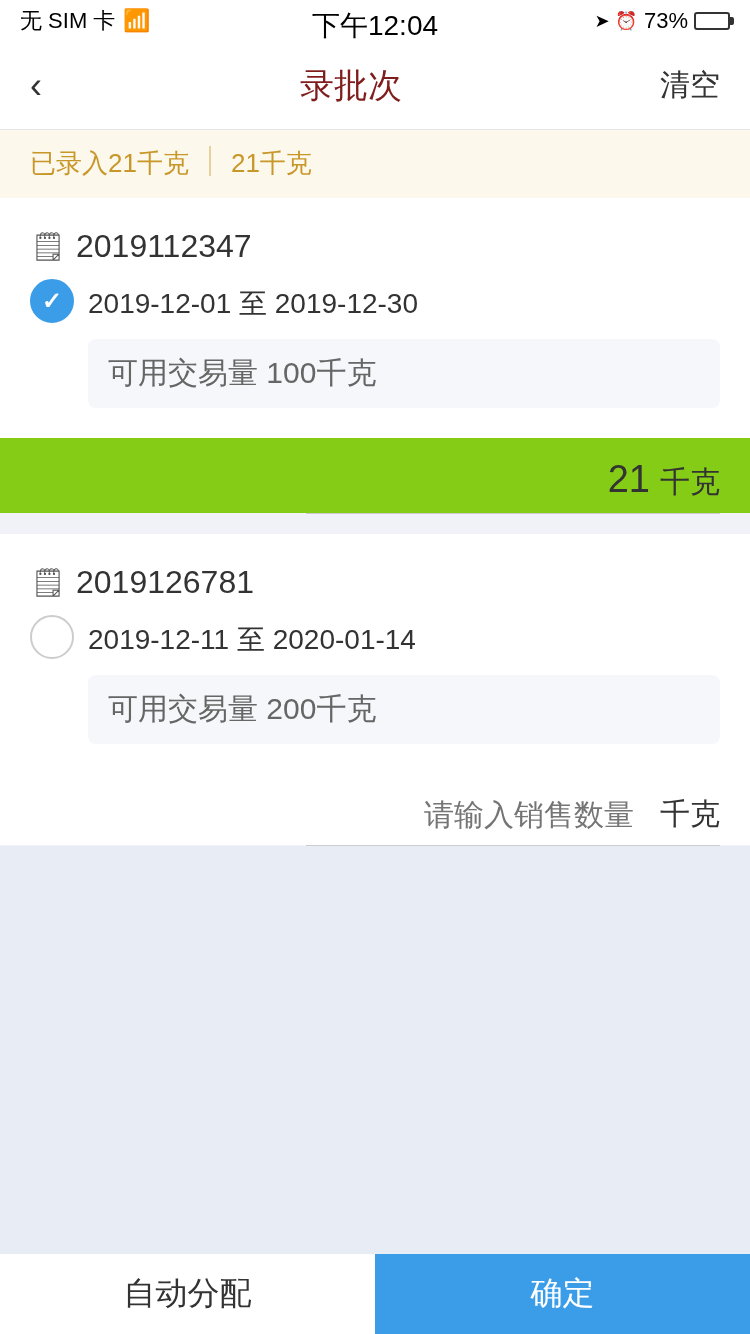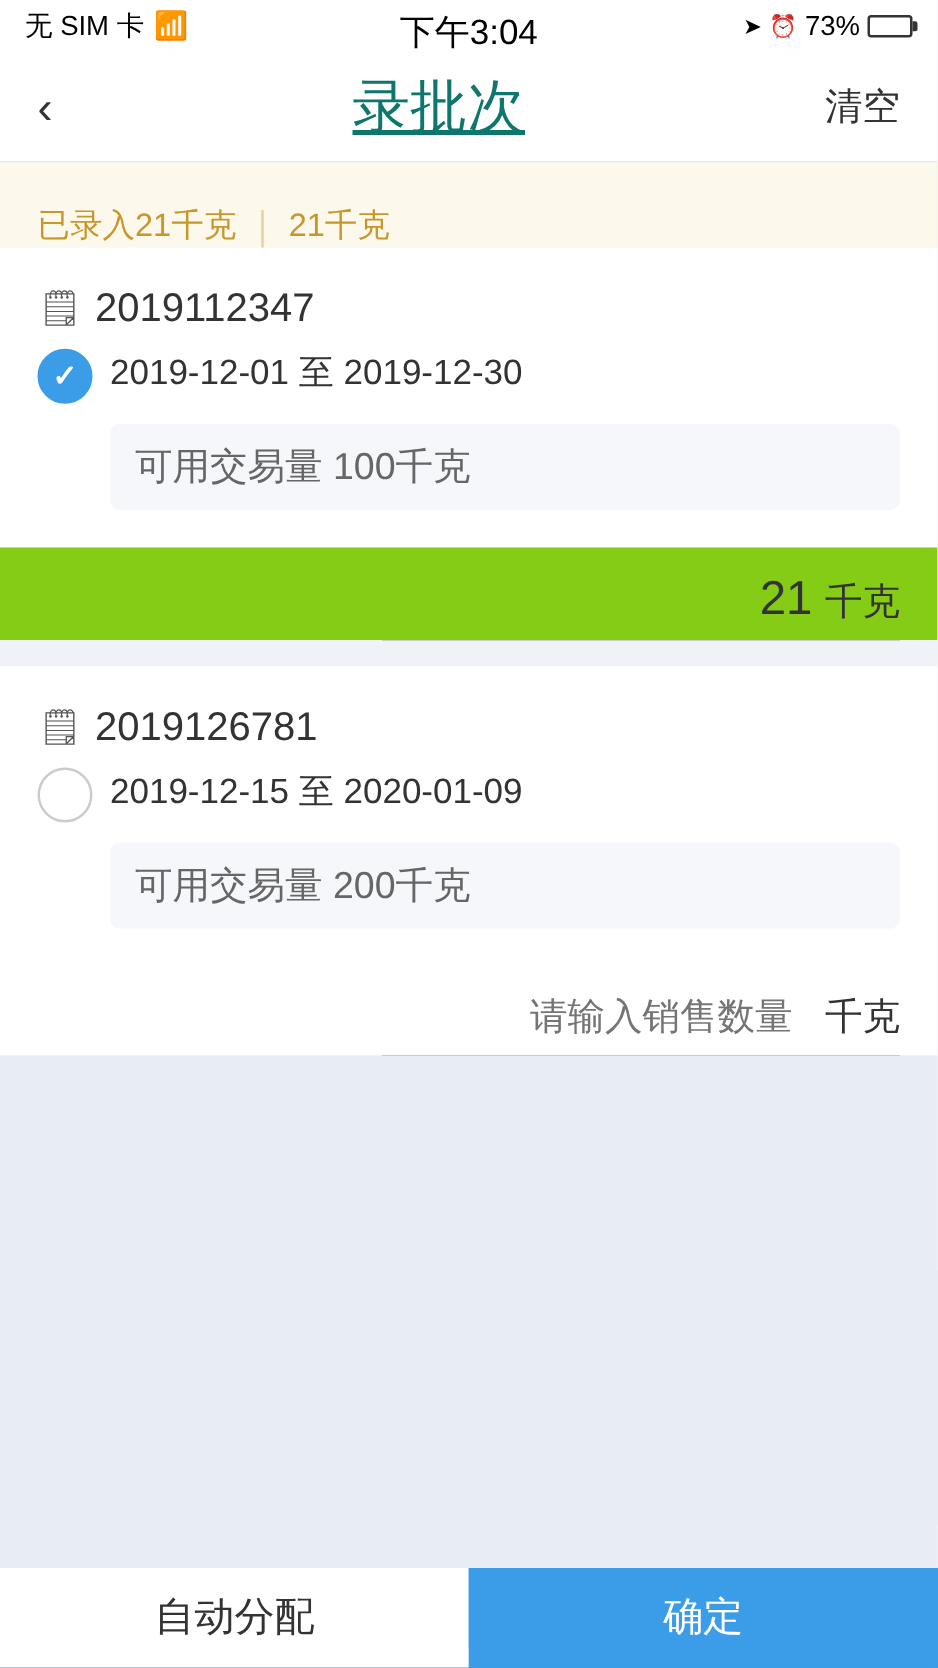--- a/index.html
+++ b/index.html
@@ -78,39 +78,38 @@
       justify-content: space-between;
       padding: 0 30px;
       border-bottom: 1px solid #e5e5e5;
     }
     .nav-back {
       font-size: 36px;
       color: #333;
       cursor: pointer;
     }
     .nav-title {
-      font-size: 46px;
+      font-size: 34px;
       font-weight: 500;
-      color: #0f766e;
-      text-decoration: underline;
+      color: #7f1d1d;
     }
     .nav-clear {
       font-size: 30px;
       color: #333;
       cursor: pointer;
     }
 
     
     .summary-banner {
       width: 750px;
       height: 68px;
       background: #fdf8ec;
       display: flex;
-      align-items: flex-end;
-      padding: 0 30px;
+      align-items: flex-start;
+      padding: 16px 30px;
       gap: 20px;
     }
     .summary-label {
       font-size: 26px;
       color: #c8972a;
     }
     .summary-divider {
       width: 2px;
       height: 30px;
       background: #c8972a;
@@ -149,21 +148,21 @@
       color: #555;
     }
     .card-id {
       font-size: 32px;
       color: #333;
       font-weight: 500;
     }
 
     .card-row {
       display: flex;
-      align-items: flex-start;
+      align-items: flex-end;
       gap: 14px;
       margin-bottom: 16px;
     }
     .radio-btn {
       width: 44px;
       height: 44px;
       border-radius: 50%;
       border: 2px solid #ccc;
       background: #fff;
       flex-shrink: 0;
@@ -294,21 +293,21 @@
   </style>
 </head>
 <body>
 
 <div class="status-bar">
   <div class="status-left">
     <span style="font-size:22px;">无 SIM 卡</span>
     <span style="font-size:22px;">📶</span>
   </div>
   <div class="status-center">
-    <span>下午3:04</span>
+    <span>下午12:04</span>
   </div>
   <div class="status-right">
     <span style="font-size:18px;">➤</span>
     <span style="font-size:18px;">⏰</span>
     <span style="font-size:22px;">73%</span>
     <span class="battery-icon">
       <span class="battery-fill"></span>
     </span>
   </div>
 </div>
@@ -347,21 +346,21 @@
 
   <div class="card-divider"></div>
 
   <div class="card">
     <div class="card-header">
       <span class="doc-icon">🗒</span>
       <span class="card-id">2019126781</span>
     </div>
     <div class="card-row">
       <div class="radio-btn"></div>
-      <span class="date-range">2019-12-15 至 2020-01-09</span>
+      <span class="date-range">2019-12-11 至 2020-01-14</span>
     </div>
     <div class="avail-box">可用交易量 200千克</div>
   </div>
 
   <div class="input-row">
     <input class="qty-input" type="text" placeholder="请输入销售数量" style="">
     <span class="input-unit">千克</span>
   </div>
   <div class="input-underline"></div>
 

